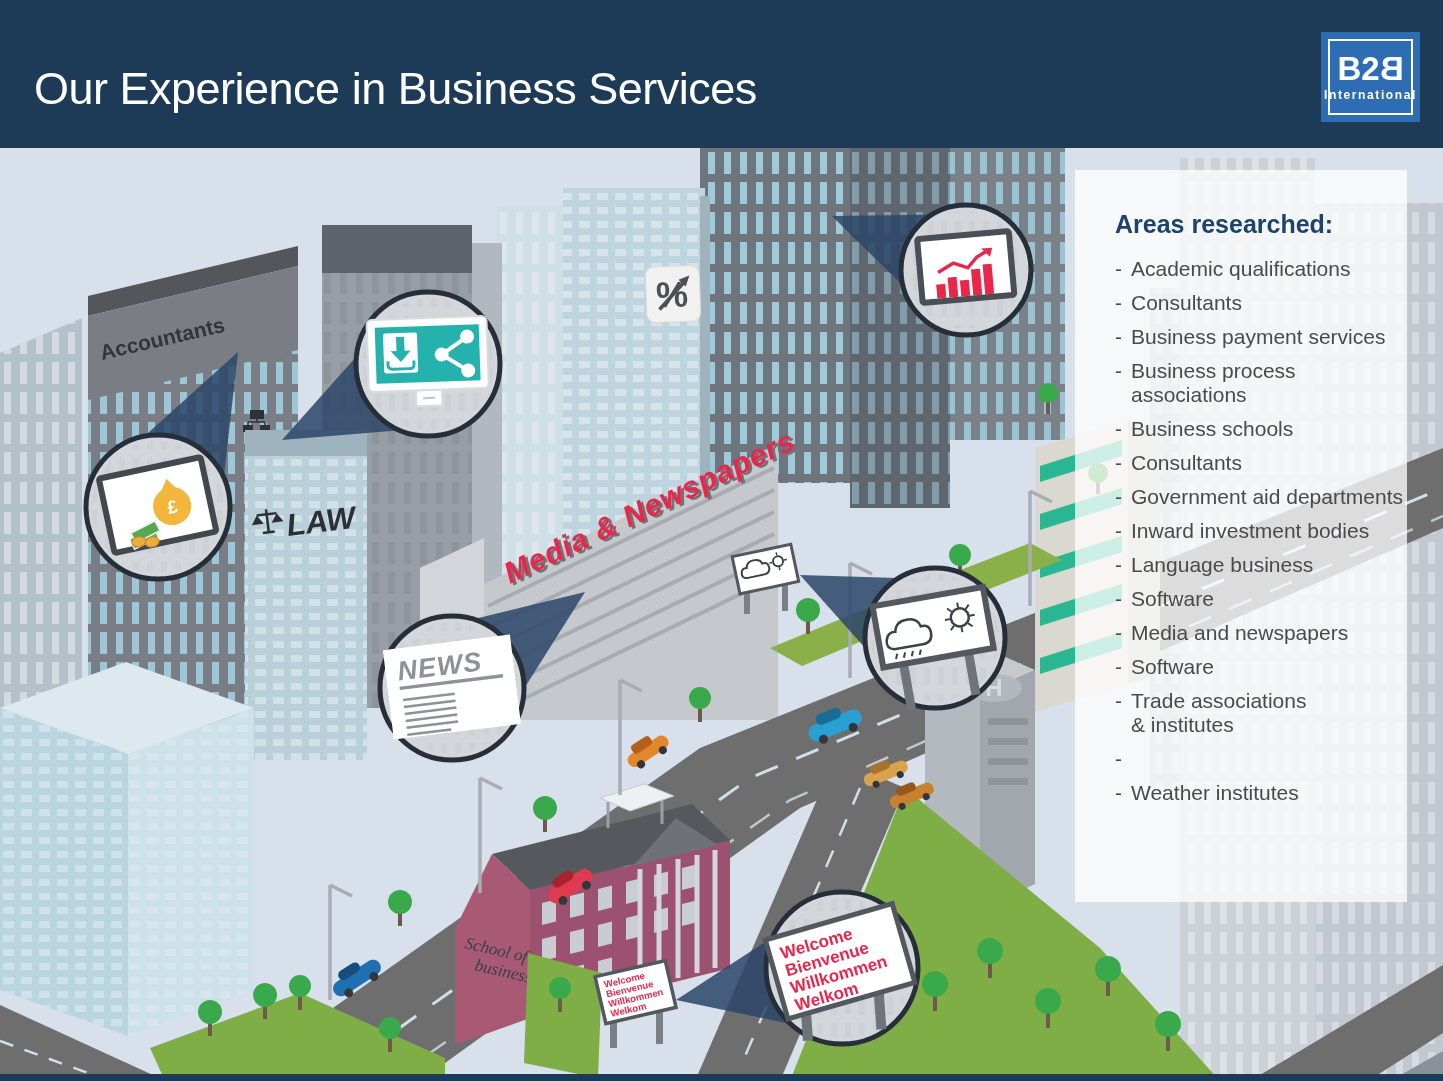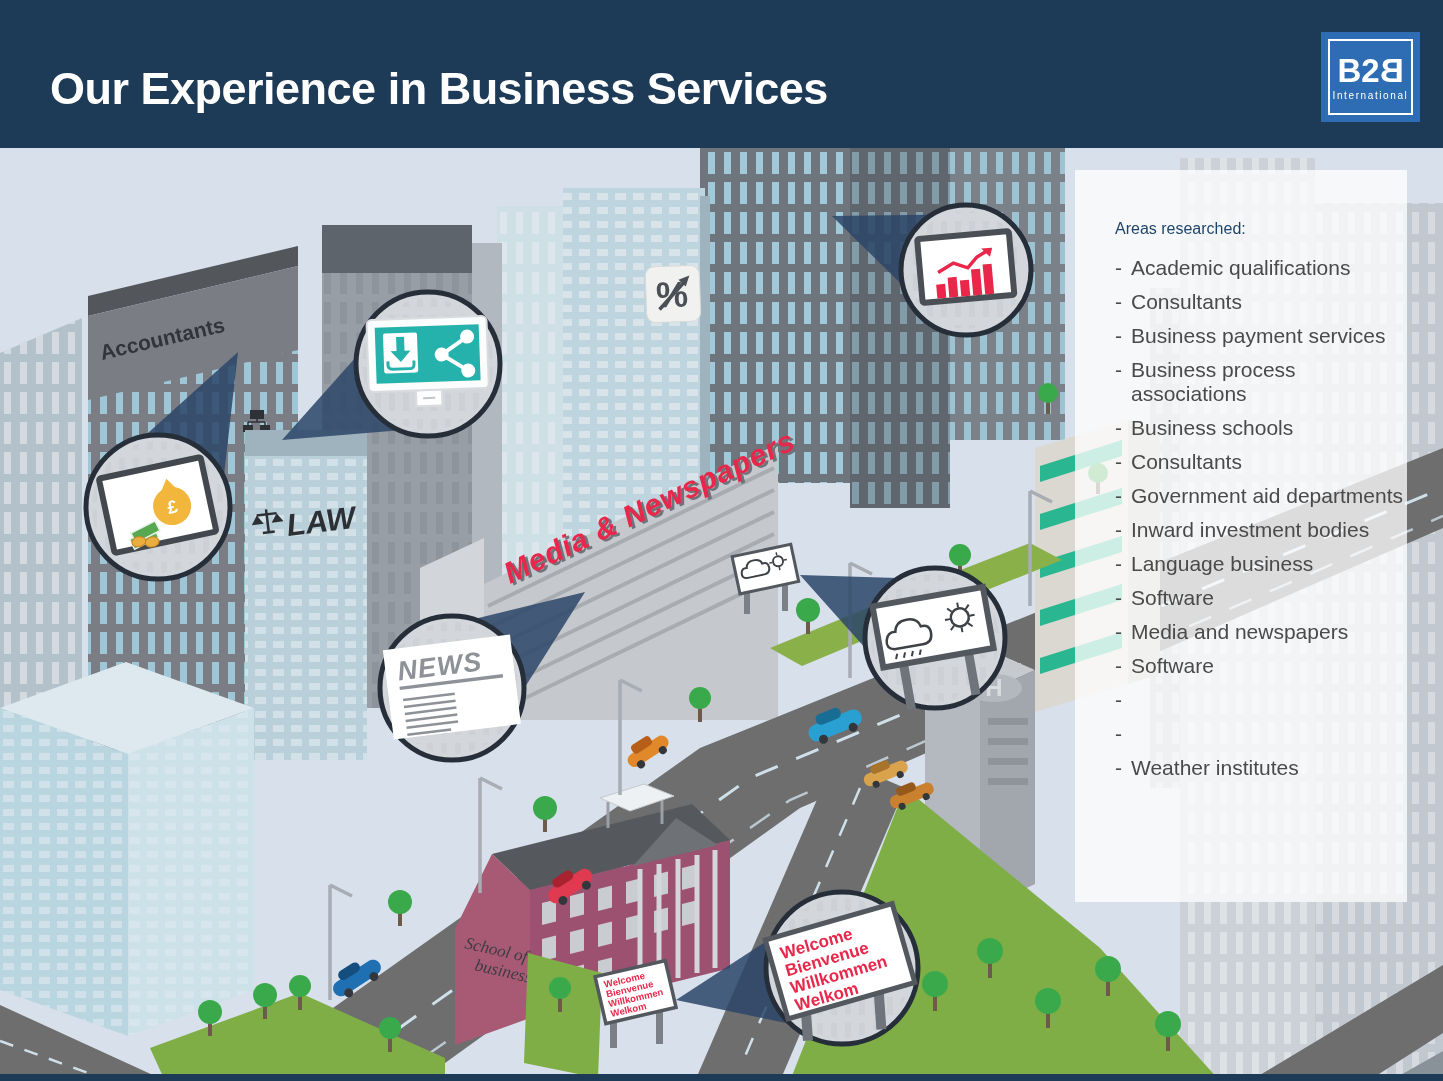--- a/index.html
+++ b/index.html
@@ -1,33 +1,33 @@
 <!DOCTYPE html>
 <html><head>
 <meta charset="utf-8">
 <style>
   html,body{margin:0;padding:0;background:#222;}
   .page{position:relative;width:1443px;height:1081px;overflow:hidden;
         background:#d7e0eb;font-family:"Liberation Sans",sans-serif;}
   
   .header{position:absolute;top:0;left:0;width:100%;height:148px;background:#1d3a56;z-index:6;}
-  .title{position:absolute;left:50px;top:0;height:178px;display:flex;align-items:center;
-         color:#fff;font-size:45px;font-weight:700;letter-spacing:-0.5px;}
+  .title{position:absolute;left:34px;top:0;height:178px;display:flex;align-items:center;
+         color:#fff;font-size:45px;font-weight:400;letter-spacing:-0.5px;}
   .logo{position:absolute;right:23px;top:32px;width:99px;height:90px;background:#2e6db4;}
   .logo-inner{position:absolute;inset:7px;border:2px solid #fff;display:flex;flex-direction:column;
               align-items:center;justify-content:center;color:#fff;}
   .logo-b2b{font-size:33px;font-weight:800;line-height:1;letter-spacing:0;}
   .logo-b2b .rev{display:inline-block;transform:scaleX(-1);}
-  .logo-sub{font-size:10px;letter-spacing:1.6px;margin-top:3px;font-weight:400;}
+  .logo-sub{font-size:12px;letter-spacing:1.6px;margin-top:3px;font-weight:700;}
   
   .footer{position:absolute;bottom:0;left:0;width:100%;height:7px;background:#1d3a56;z-index:5;}
   
   .panel{position:absolute;left:1075px;top:170px;width:332px;height:732px;z-index:4;
          background:rgba(255,255,255,0.76);padding:34px 0 0 40px;box-sizing:border-box;}
-  .panel h2{margin:16px 0 18px 0;font-size:16px;font-weight:400;color:#1d4468;}
+  .panel h2{margin:6px 0 18px 0;font-size:25px;font-weight:700;color:#1d4468;}
   .li{display:flex;gap:9px;margin-bottom:10px;color:#4a4a4a;font-size:21px;line-height:24px;}
   .li .txt{white-space:pre-line;}
   
   .city{position:absolute;top:148px;left:0;z-index:1;}
   svg text{font-family:"Liberation Sans",sans-serif;}
   .serif{font-family:"Liberation Serif",serif;}
 </style>
 </head>
 <body>
 
@@ -590,20 +590,22 @@
     <div class="li">
         <span class="dash">-</span>
         <span class="txt">Media and newspapers</span>
       </div>
     <div class="li">
         <span class="dash">-</span>
         <span class="txt">Software</span>
       </div>
     <div class="li">
         <span class="dash">-</span>
+        <span class="txt">Trade associations
+&amp; institutes</span>
       </div>
     <div class="li">
         <span class="dash">-</span>
       </div>
     <div class="li">
         <span class="dash">-</span>
         <span class="txt">Weather institutes</span>
       </div>
   </div>
 

